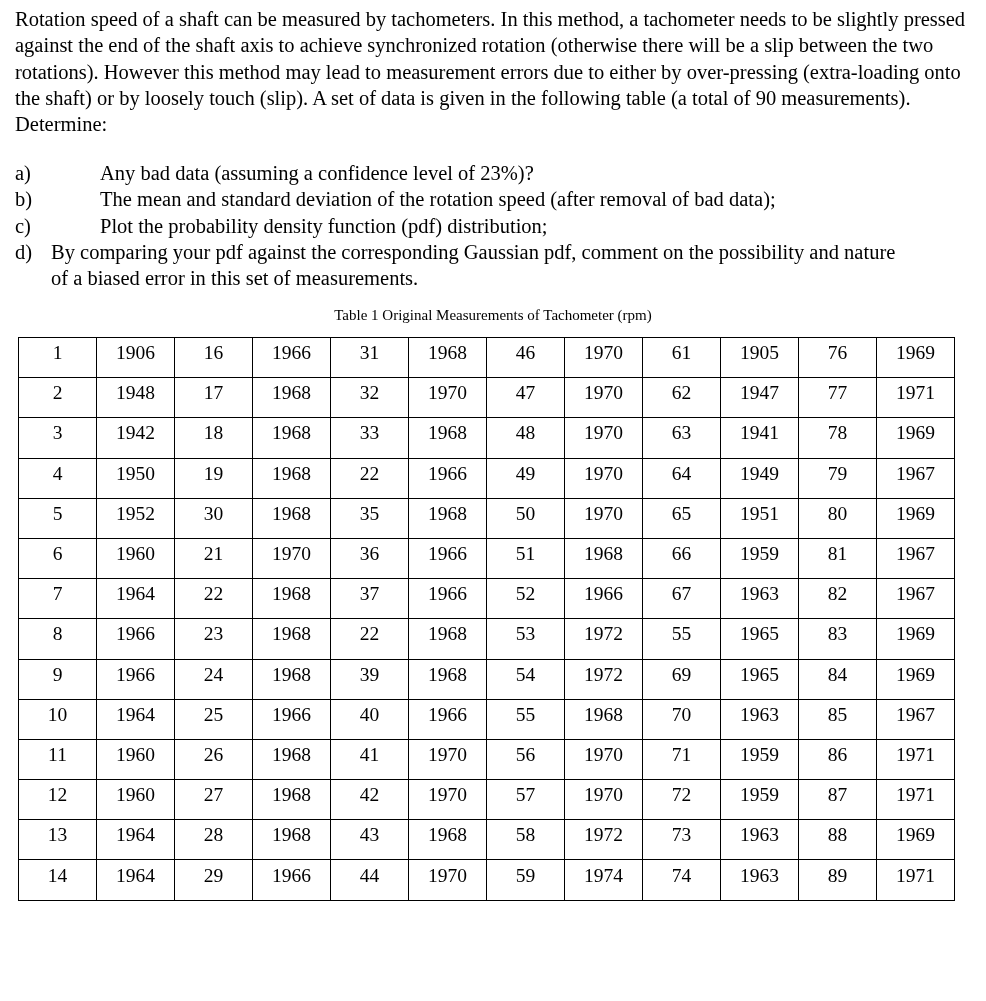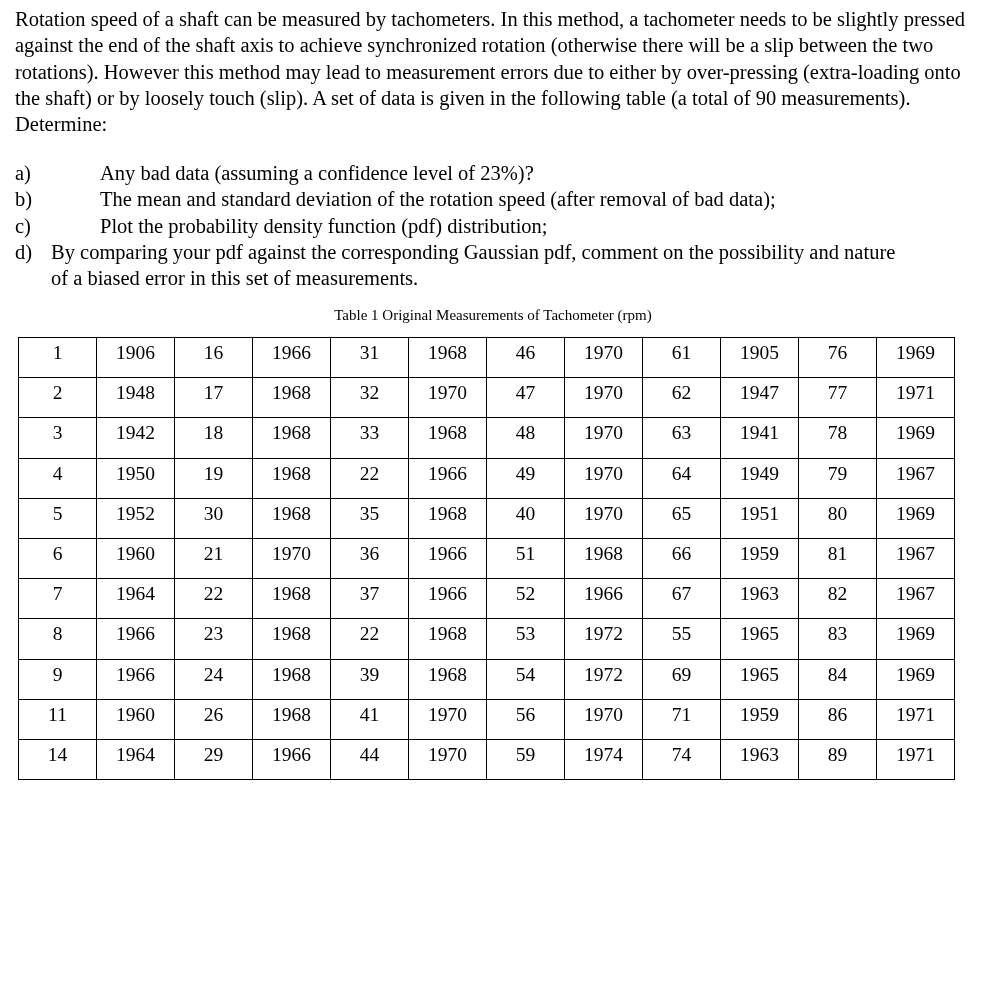--- a/index.html
+++ b/index.html
@@ -206,21 +206,21 @@
           <td>79</td>
           <td>1967</td>
         </tr>
         <tr>
           <td>5</td>
           <td>1952</td>
           <td>30</td>
           <td>1968</td>
           <td>35</td>
           <td>1968</td>
-          <td>40</td>
+          <td>50</td>
           <td>1970</td>
           <td>65</td>
           <td>1951</td>
           <td>80</td>
           <td>1969</td>
         </tr>
         <tr>
           <td>6</td>
           <td>1960</td>
           <td>21</td>
@@ -270,32 +270,74 @@
           <td>39</td>
           <td>1968</td>
           <td>54</td>
           <td>1972</td>
           <td>69</td>
           <td>1965</td>
           <td>84</td>
           <td>1969</td>
         </tr>
         <tr>
+          <td>10</td>
+          <td>1964</td>
+          <td>25</td>
+          <td>1966</td>
+          <td>40</td>
+          <td>1966</td>
+          <td>55</td>
+          <td>1968</td>
+          <td>70</td>
+          <td>1963</td>
+          <td>85</td>
+          <td>1967</td>
+        </tr>
+        <tr>
           <td>11</td>
           <td>1960</td>
           <td>26</td>
           <td>1968</td>
           <td>41</td>
           <td>1970</td>
           <td>56</td>
           <td>1970</td>
           <td>71</td>
           <td>1959</td>
           <td>86</td>
           <td>1971</td>
+        </tr>
+        <tr>
+          <td>12</td>
+          <td>1960</td>
+          <td>27</td>
+          <td>1968</td>
+          <td>42</td>
+          <td>1970</td>
+          <td>57</td>
+          <td>1970</td>
+          <td>72</td>
+          <td>1959</td>
+          <td>87</td>
+          <td>1971</td>
+        </tr>
+        <tr>
+          <td>13</td>
+          <td>1964</td>
+          <td>28</td>
+          <td>1968</td>
+          <td>43</td>
+          <td>1968</td>
+          <td>58</td>
+          <td>1972</td>
+          <td>73</td>
+          <td>1963</td>
+          <td>88</td>
+          <td>1969</td>
         </tr>
         <tr>
           <td>14</td>
           <td>1964</td>
           <td>29</td>
           <td>1966</td>
           <td>44</td>
           <td>1970</td>
           <td>59</td>
           <td>1974</td>

